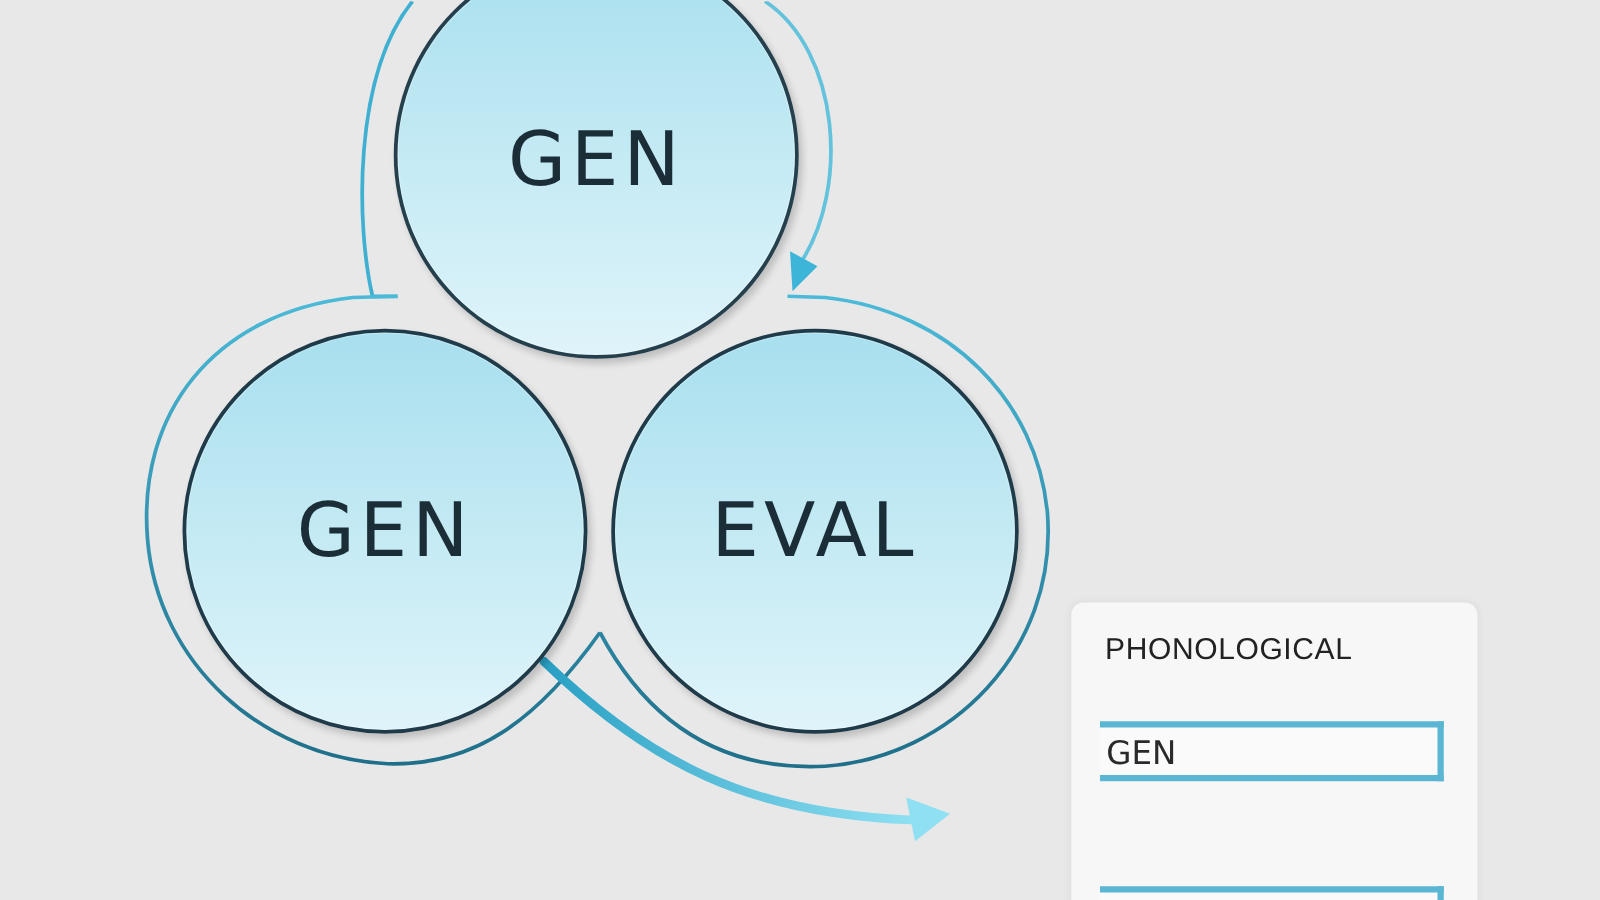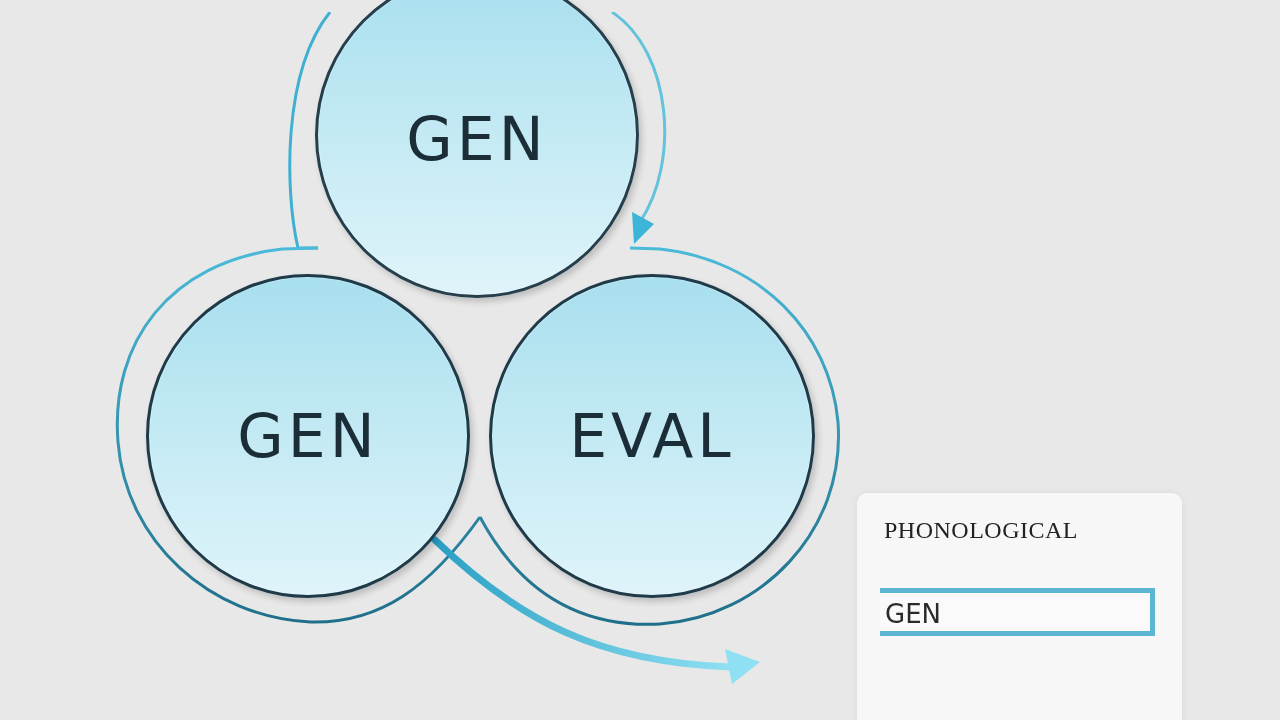--- a/index.html
+++ b/index.html
@@ -1,21 +1,21 @@
 <!DOCTYPE html>
 <html><head>
 <meta charset="utf-8">
 <style>
   html, body { margin:0; padding:0; }
   body {
     width:1280px; height:720px; overflow:hidden; position:relative;
     background:#e8e8e8;
     font-family:"Liberation Sans", "DejaVu Sans", sans-serif;
   }
-  .canvas { position:absolute; left:0; top:12px; width:1280px; height:627px; }
+  .canvas { position:absolute; left:0; top:1px; width:1280px; height:627px; }
   .node {
     position:absolute; border-radius:50%;
     background:linear-gradient(180deg,#a8dfee 0%,#c4eaf4 50%,#dff4fa 100%);
     border:3px solid #1f3a48;
     box-shadow: 3px 4px 6px rgba(0,0,0,0.18), inset 0 0 0 1px rgba(255,255,255,0.25);
     display:flex; align-items:center; justify-content:center;
     box-sizing:border-box;
   }
   .node-label {
     font-size:60px; letter-spacing:4px; color:#1b2e38;
@@ -27,21 +27,21 @@
   .node-top .node-label { margin-top:8px; }
 
   .panel {
     position:absolute; left:857px; top:481px; width:325px; height:260px;
     background:#f7f7f7; border-radius:10px;
     box-shadow:0 0 8px rgba(0,0,0,0.06);
   }
   .panel-title {
     position:absolute; left:27px; top:24px;
     font-size:24px; color:#222; letter-spacing:0.5px;
-    font-family:Liberation Serif, serif;
+    font-family:Liberation Sans, sans-serif;
   }
   .panel-row {
     position:absolute; left:23px; width:275px; height:48px;
     box-sizing:border-box;
     border-top:5px solid #5bb6d3; border-bottom:5px solid #5bb6d3;
     border-right:5px solid #5bb6d3; border-left:none;
     background:#fafafa;
   }
   .panel-row .row-label {
     position:absolute; left:5px; top:6px;

